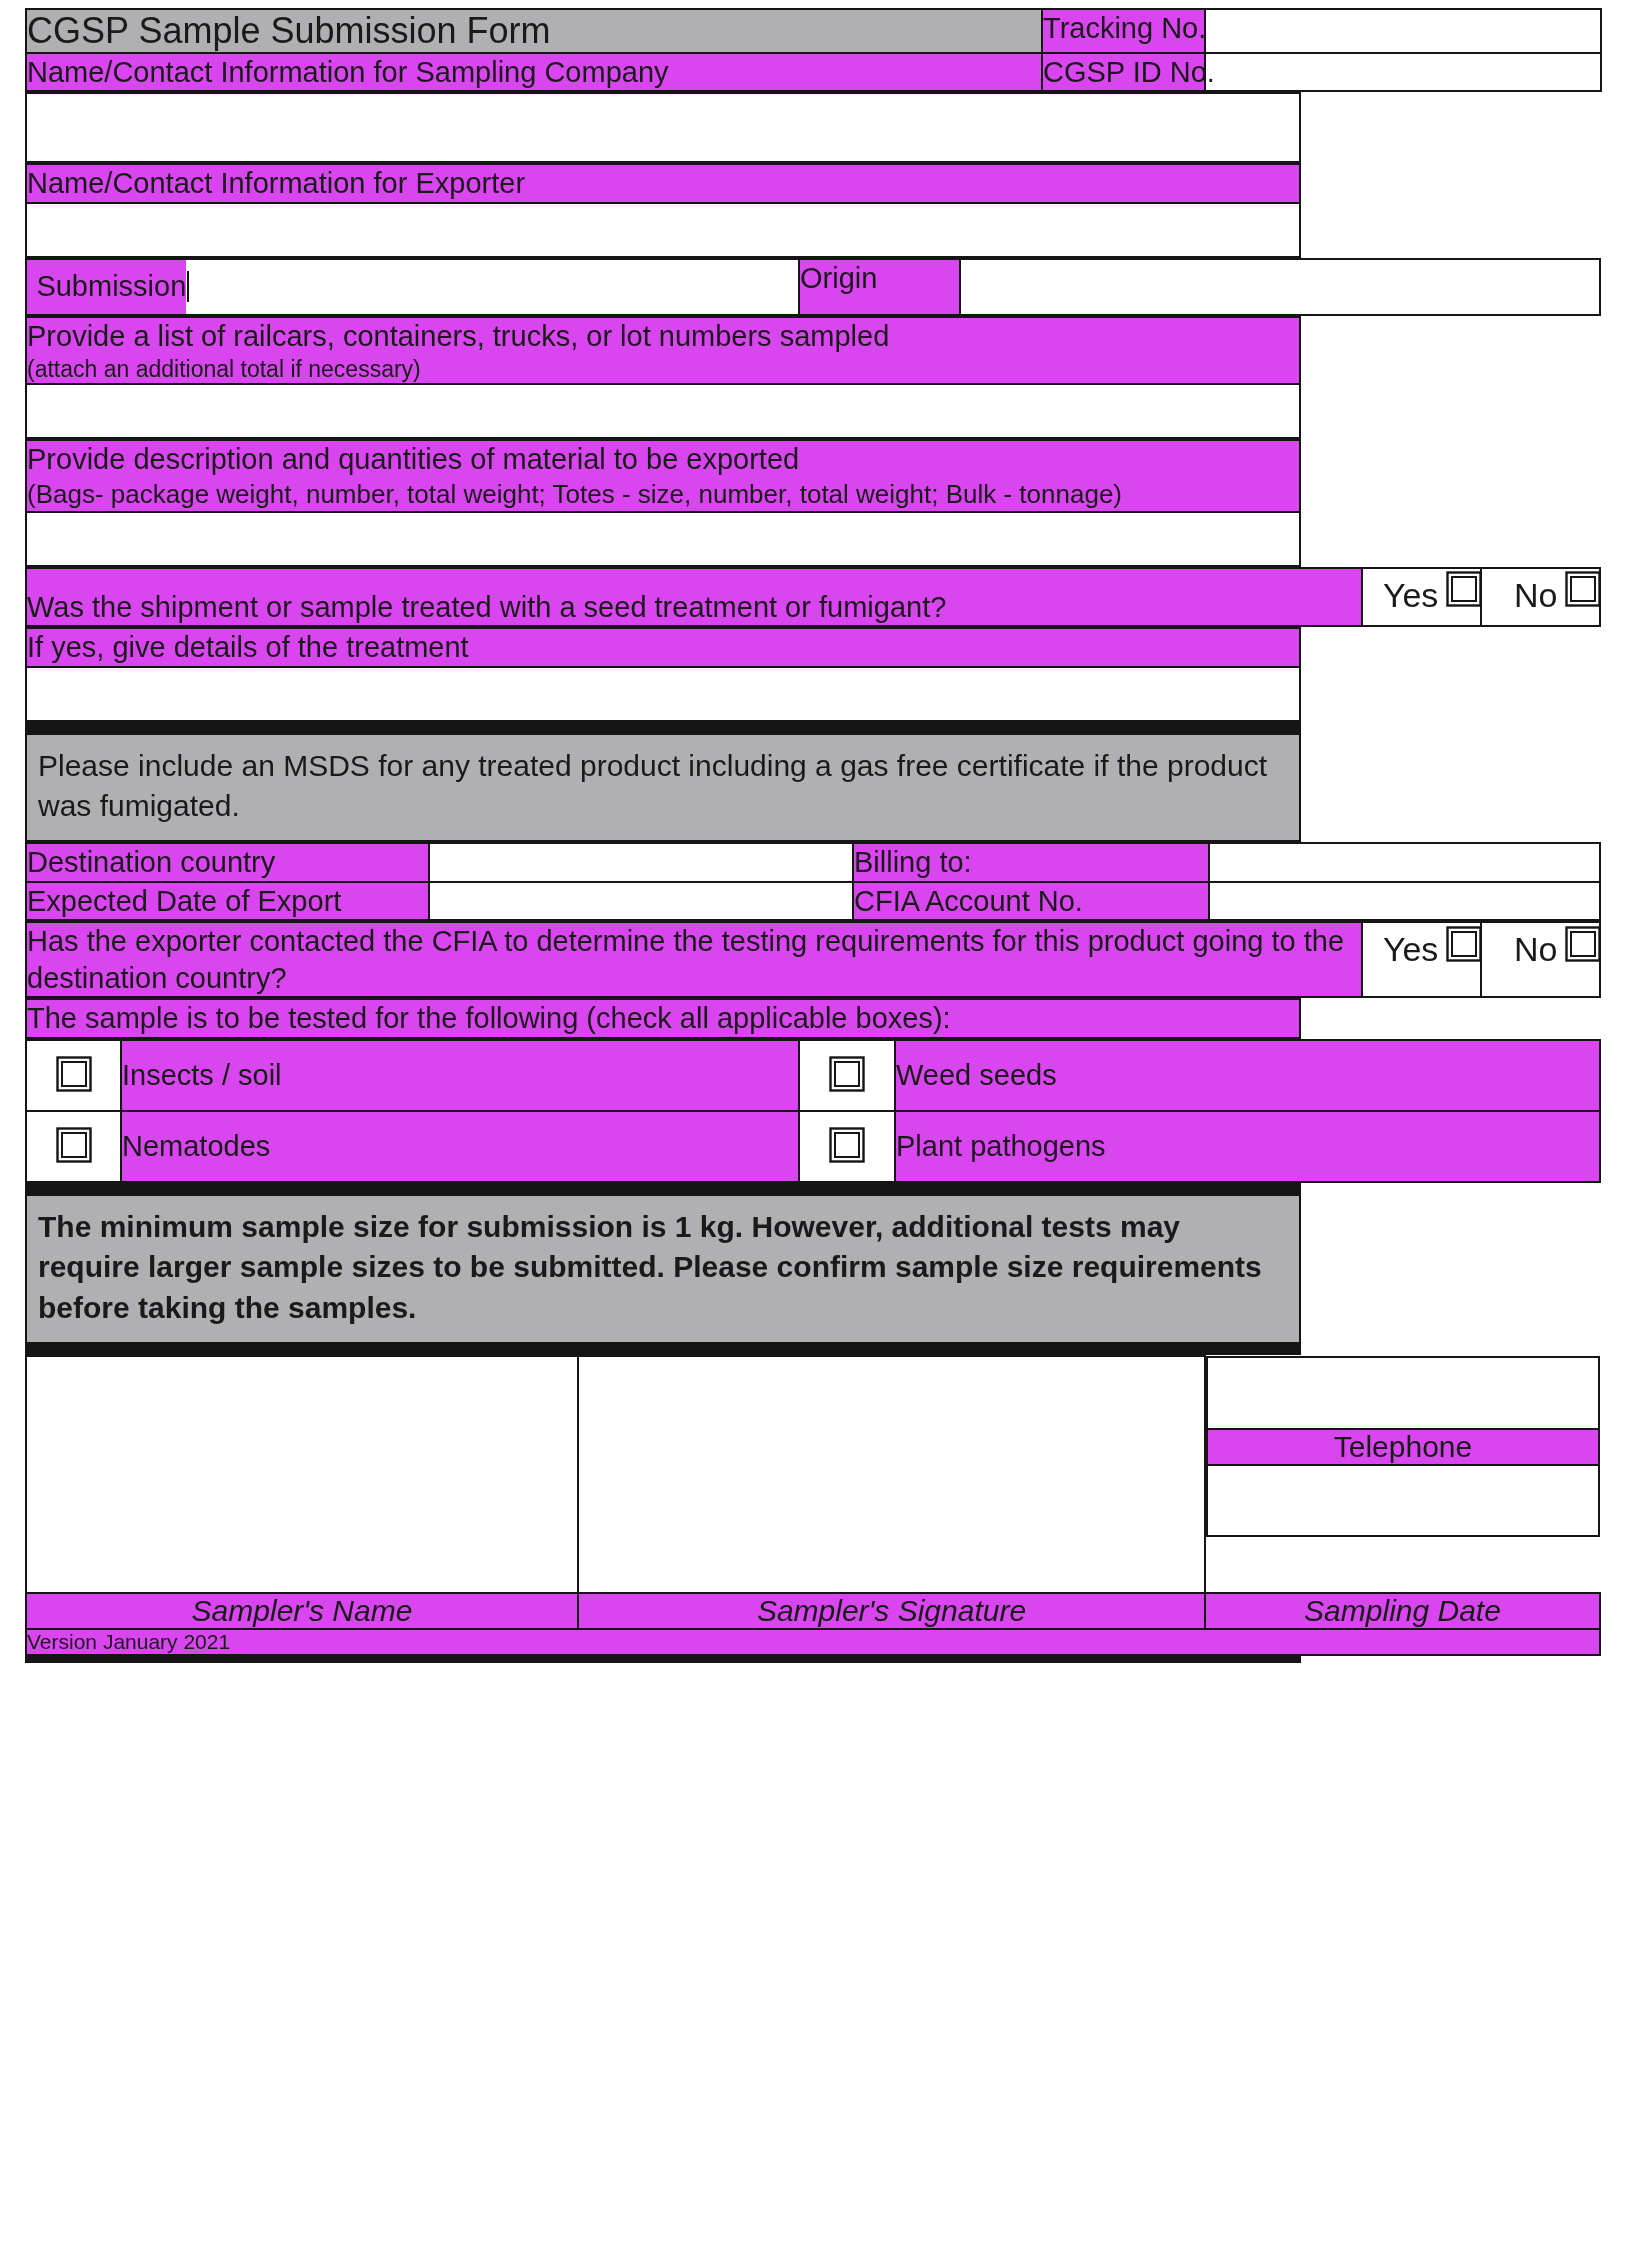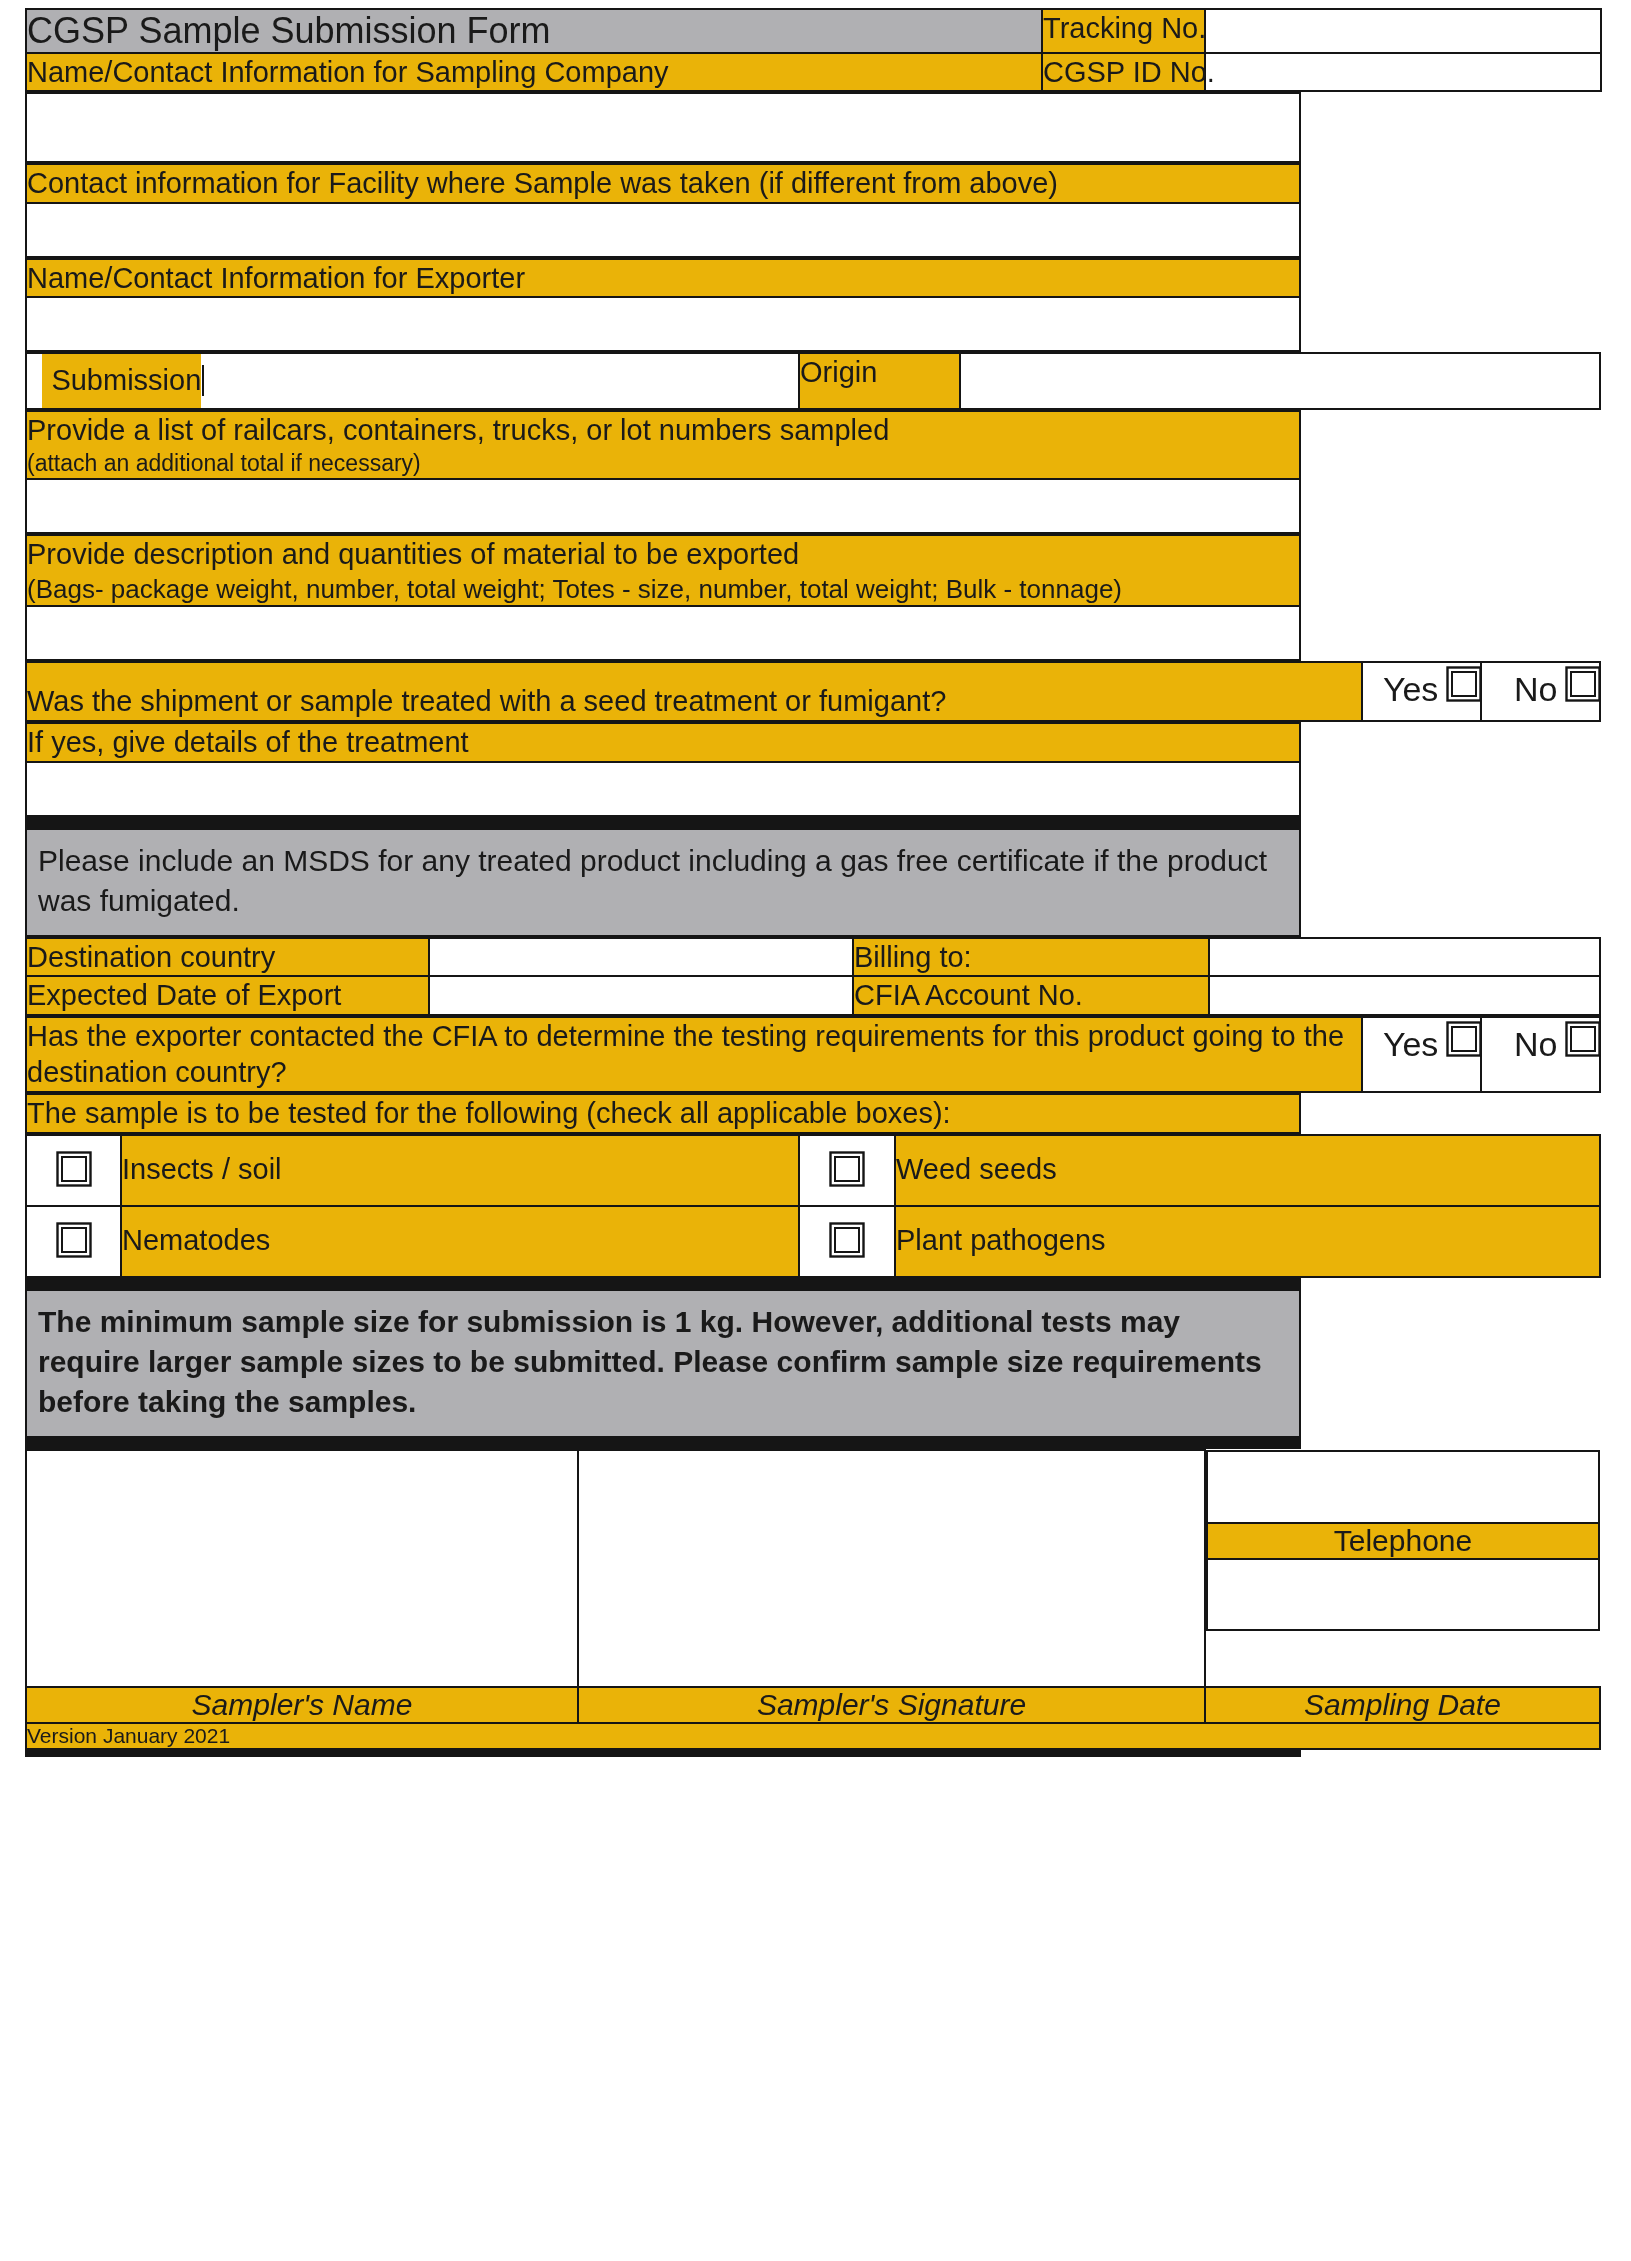--- a/index.html
+++ b/index.html
@@ -28,21 +28,21 @@
     width: 100%;
     border-collapse: collapse;
     table-layout: fixed;
   }
   .tbl td {
     border: 2.3px solid #151515;
     padding: 0;
     vertical-align: top;
   }
 
-  .grey      { background: #eab308; margin-left: 15px; }
+  .grey      { background: #d946ef; }
   .darkgrey  { background: #b0b0b3; }
   .white     { background: #ffffff; }
 
   .lbl {
     font-size: 29px;
     line-height: 1.26;
     padding: 7.8px 6.3px 9.4px 9.4px;
     white-space: nowrap;
   }
   .lbl.wrap { white-space: normal; }
@@ -149,30 +149,20 @@
   </table>
 
   <table class="tbl">
     <tbody>
       <tr>
         <td class="white blank-tall"></td>
       </tr>
     </tbody>
   </table>
 
-  <table class="tbl">
-    <tbody>
-      <tr>
-        <td class="grey lbl">Contact information for Facility where Sample was taken (if different from above)</td>
-      </tr>
-      <tr>
-        <td class="white blank"></td>
-      </tr>
-    </tbody>
-  </table>
 
   <table class="tbl">
     <tbody>
       <tr>
         <td class="grey lbl">Name/Contact Information for Exporter</td>
       </tr>
       <tr>
         <td class="white blank"></td>
       </tr>
     </tbody>

